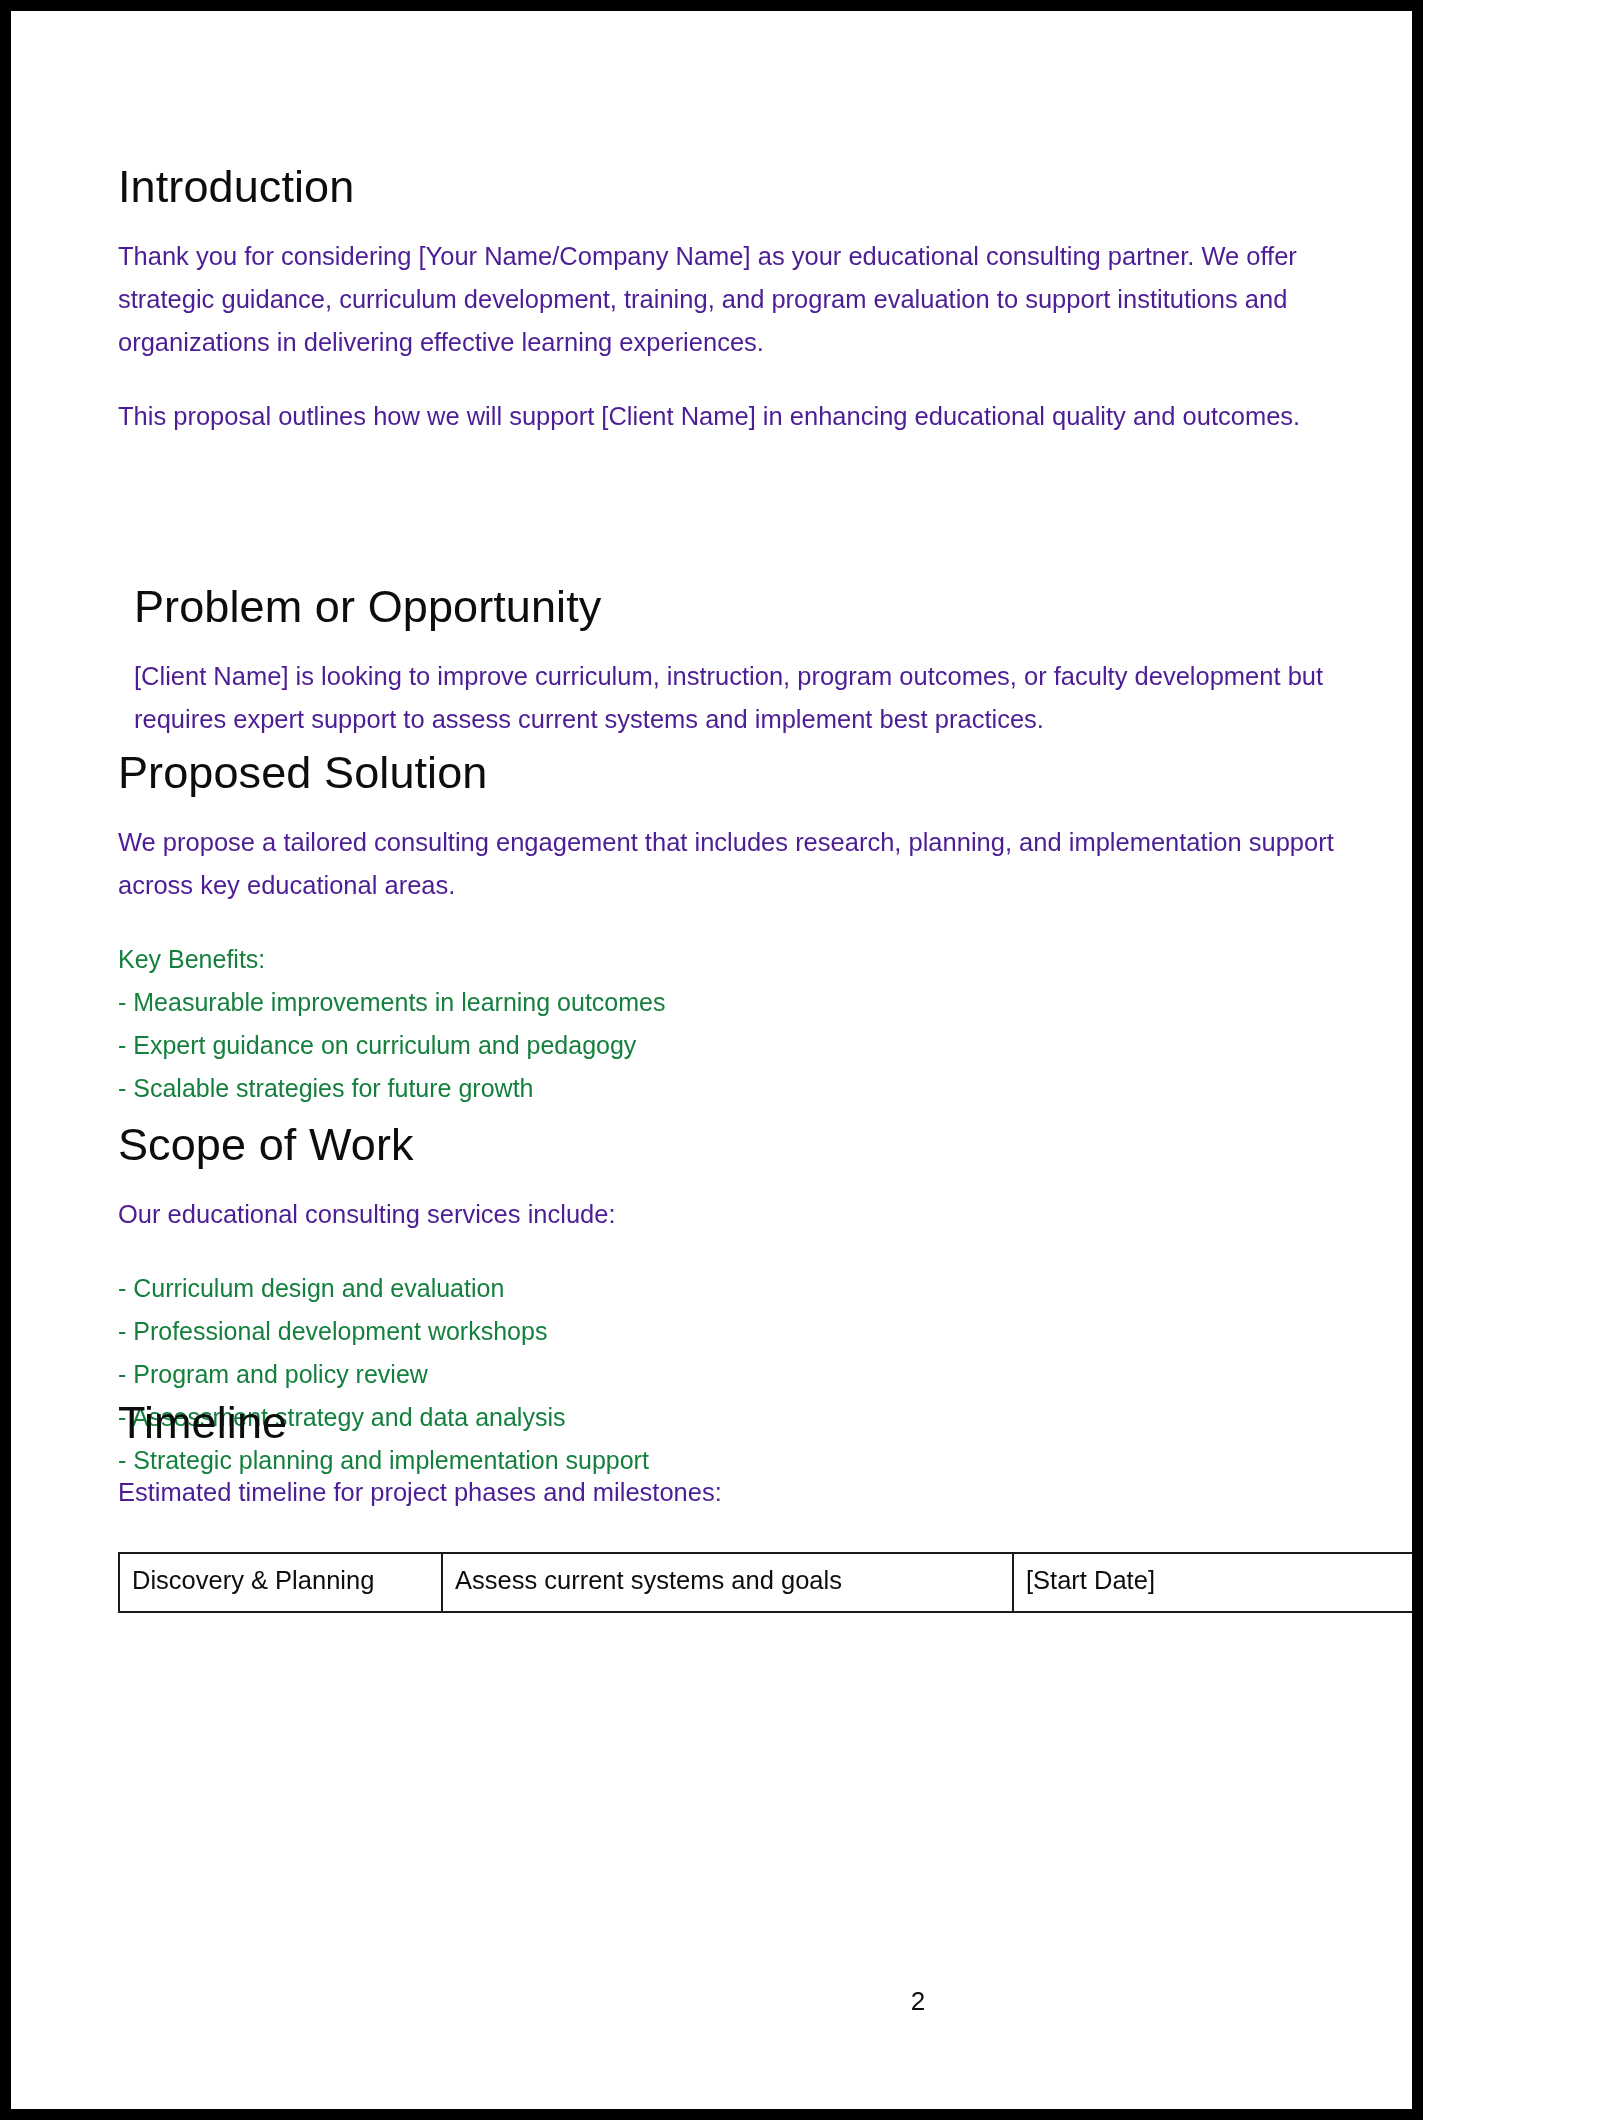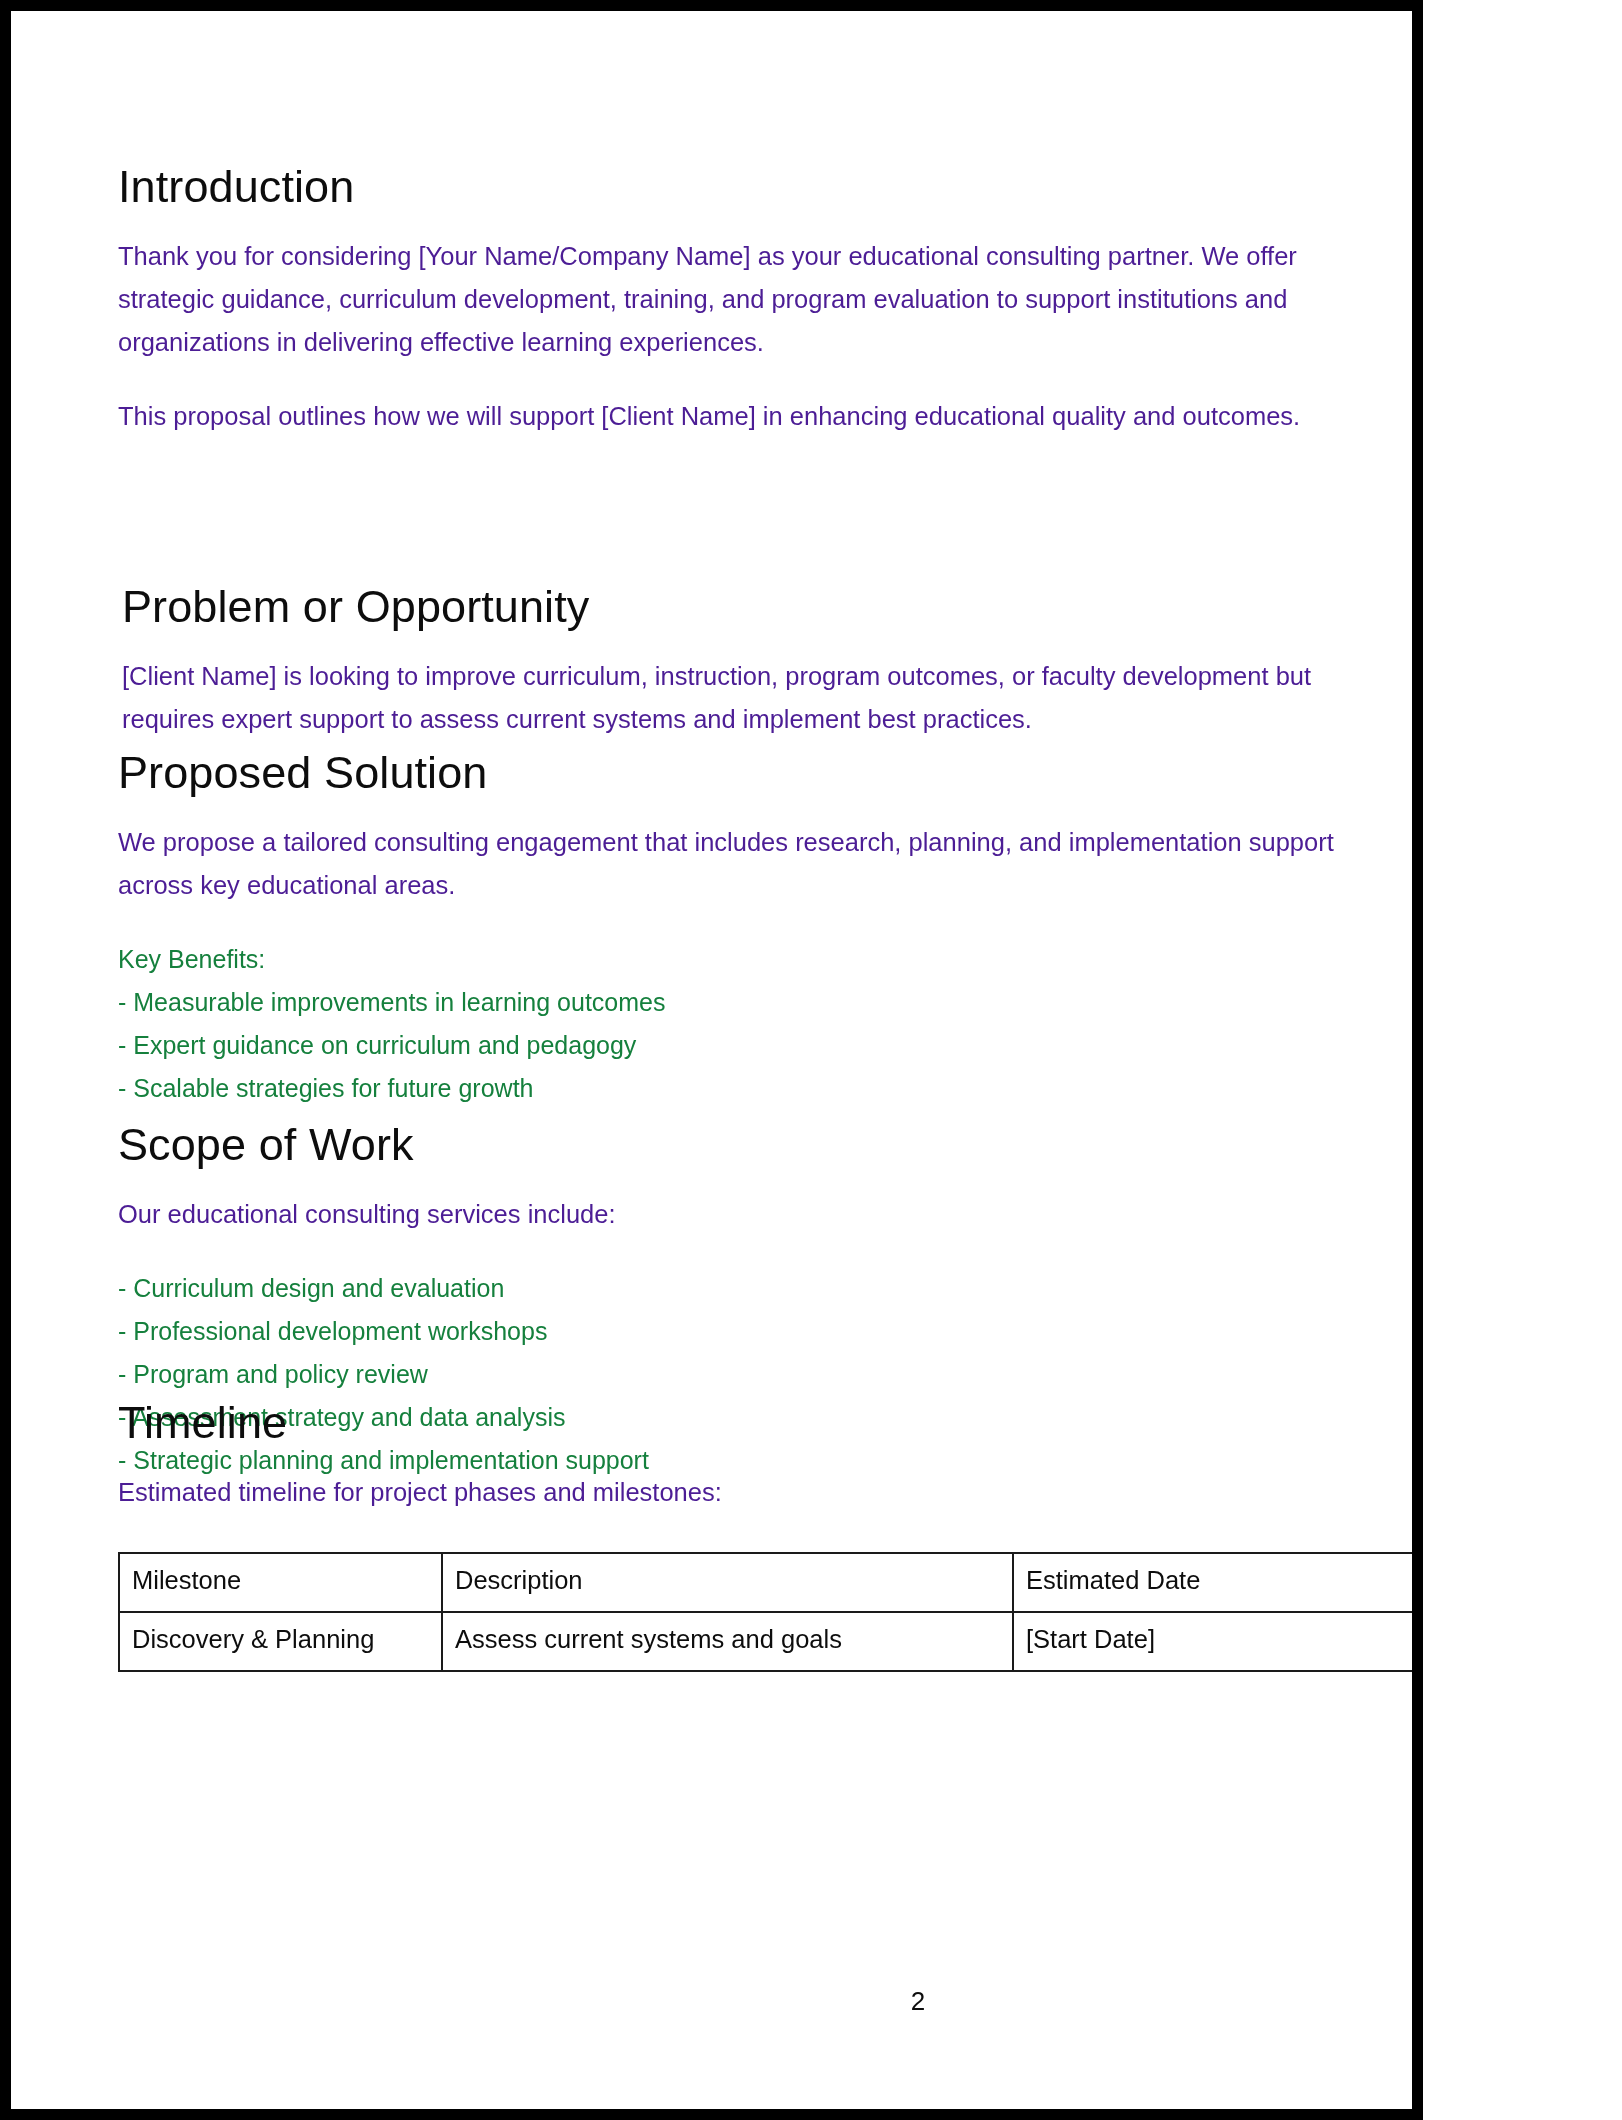--- a/index.html
+++ b/index.html
@@ -48,21 +48,21 @@
     font-weight: 400;
     font-size: 25px;
     line-height: 43px;
     margin: 0;
     color: #15803d;
     white-space: pre;
   }
 
   
   .sec-intro      { position: absolute; top: 152px;  left: 0; }
-  .sec-problem    { position: absolute; top: 572px;  left: 4px; }
+  .sec-problem    { position: absolute; top: 572px;  left: 16px; }
   .sec-solution   { position: absolute; top: 738px;  left: 0; }
   .sec-scope      { position: absolute; top: 1110px; left: 0; }
   .sec-timeline   { position: absolute; top: 1388px; left: 0; }
 
   .para-gap { height: 31px; }
 
   table.timeline-table {
     border-collapse: collapse;
     width: 1240px;
     table-layout: fixed;
@@ -136,25 +136,20 @@
     </div>
 
     <div class="sec-timeline">
       <h1 class="section-heading">Timeline</h1>
       <div style="height:25px"></div>
       <p class="body-text">Estimated timeline for project phases and milestones:</p>
       <div style="height:38px"></div>
       <table class="timeline-table">
         <tbody>
           <tr>
-            <td class="col-milestone">Milestone</td>
-            <td class="col-desc">Description</td>
-            <td class="col-date">Estimated Date</td>
-          </tr>
-          <tr>
             <td class="col-milestone">Discovery &amp; Planning</td>
             <td class="col-desc">Assess current systems and goals</td>
             <td class="col-date">[Start Date]</td>
           </tr>
         </tbody>
       </table>
     </div>
 
     <div class="page-number">2</div>
 

